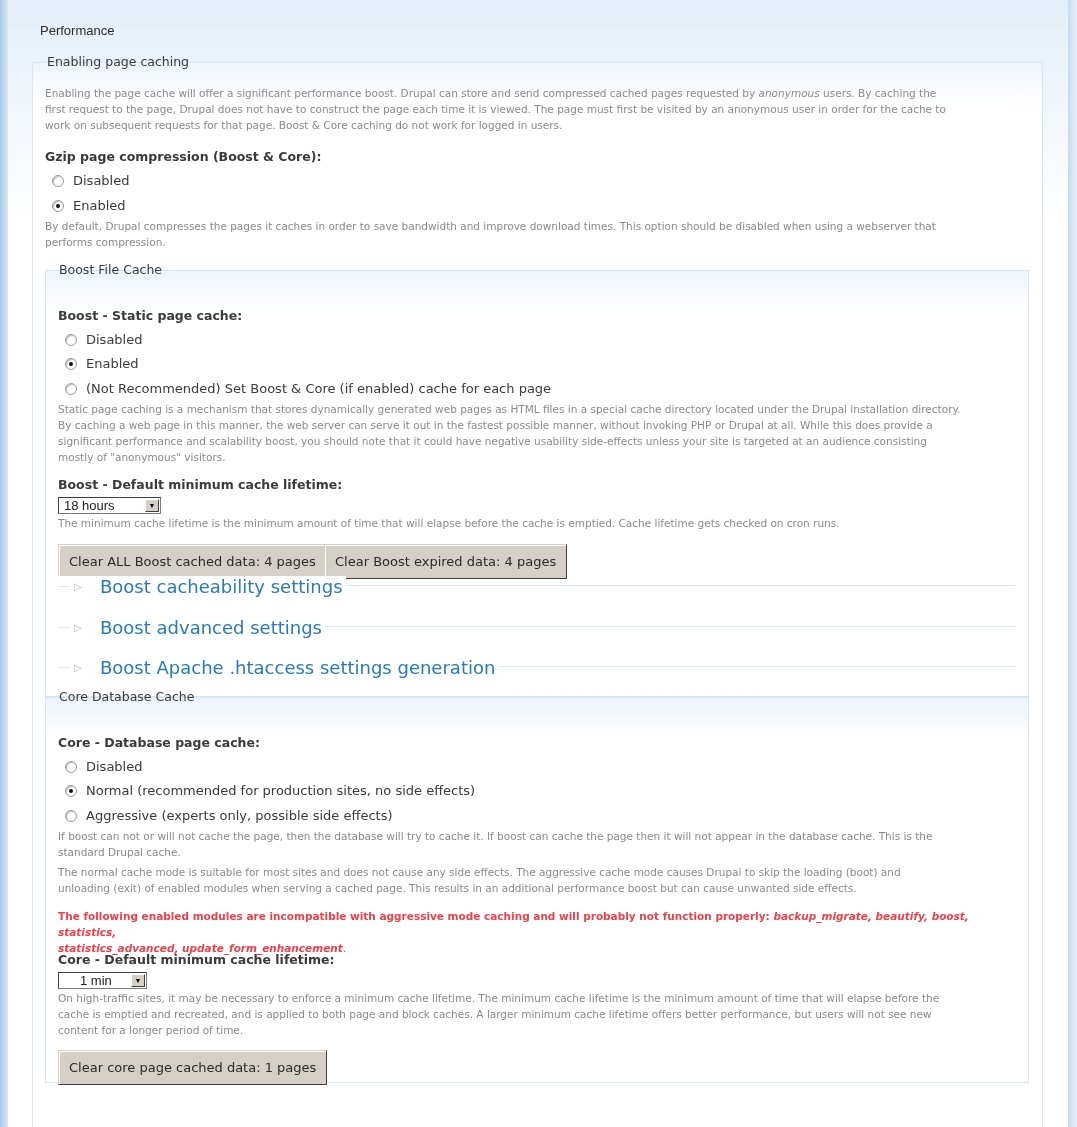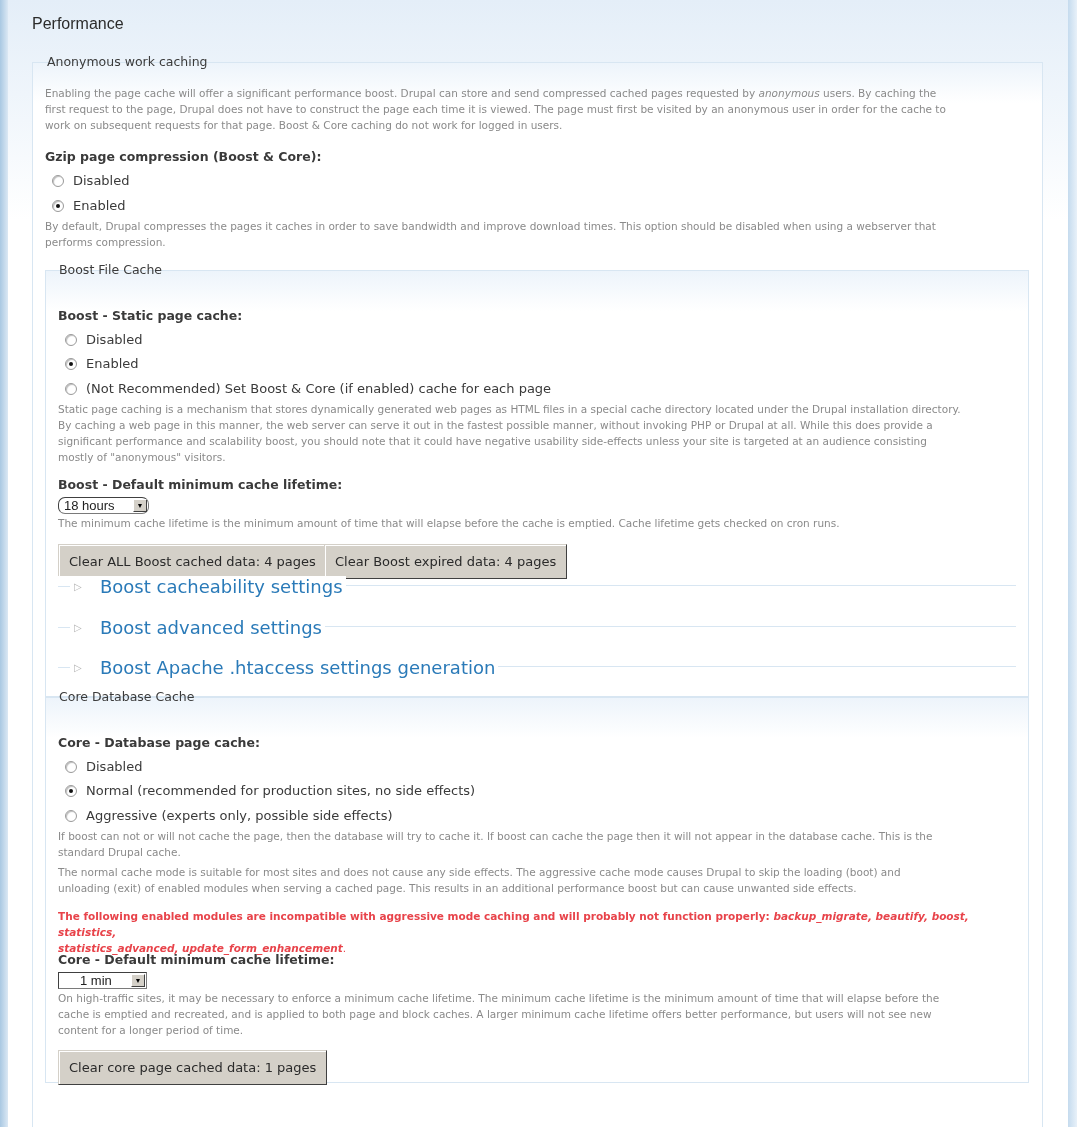--- a/index.html
+++ b/index.html
@@ -15,22 +15,22 @@
   }
   .edge-left {
     position:absolute; left:0; top:0; width:8px; height:1127px;
     background:linear-gradient(to right, #a9c8e2, #dbe8f4);
   }
   .edge-right {
     position:absolute; left:1068px; top:0; width:9px; height:1127px;
     background:linear-gradient(to right, #c5dbee, #e8f1f9);
   }
   .page-title {
-    position:absolute; left:32px; top:15px; margin:0;
-    font-family:"Liberation Sans", sans-serif; font-size:16px; font-weight:normal; color:#2b2b2b;
+    position:absolute; left:32px; top:15px; margin:8px;
+    font-family:"Liberation Sans", sans-serif; font-size:13px; font-weight:normal; color:#2b2b2b;
   }
   fieldset.fs {
     position:absolute; margin:0; padding:0;
     border:1px solid #d8e6f2;
     background:linear-gradient(to bottom, #edf4fb 0px, #ffffff 40px, #ffffff 100%);
   }
   .legend {
     position:absolute; top:-9px; background:transparent; padding:0 3px;
     font-size:12.5px; color:#3b3b3b; white-space:nowrap;
     font-family:"DejaVu Sans", sans-serif;
@@ -82,21 +82,21 @@
 </head>
 <body>
 
 <div class="wrapper">
   <div class="edge-left"></div>
   <div class="edge-right"></div>
 
   <h1 class="page-title">Performance</h1>
 
   <fieldset class="fs" style="left:32px; top:62px; width:1009px; height:1080px;">
-    <div class="legend" style="left:11px;">Anonymous work caching</div>
+    <div class="legend" style="left:11px;">Enabling page caching</div>
 
     <div class="abs desc" style="left:12px; top:22px; width:990px;">
       <div><span>Enabling the page cache will offer a significant performance boost. Drupal can store and send compressed cached pages requested by </span><em>anonymous</em><span> users. By caching the</span></div>
       <div>first request to the page, Drupal does not have to construct the page each time it is viewed. The page must first be visited by an anonymous user in order for the cache to</div>
       <div>work on subsequent requests for that page. Boost &amp; Core caching do not work for logged in users.</div>
     </div>
 
     <div class="abs label-bold" style="left:12px; top:86px;">Gzip page compression (Boost &amp; Core):</div>
 
     <div class="abs radio-row" style="left:19px; top:110px;">
@@ -133,21 +133,21 @@
 
       <div class="abs desc" style="left:12px; top:130px; width:965px;">
         <div>Static page caching is a mechanism that stores dynamically generated web pages as HTML files in a special cache directory located under the Drupal installation directory.</div>
         <div>By caching a web page in this manner, the web server can serve it out in the fastest possible manner, without invoking PHP or Drupal at all. While this does provide a</div>
         <div>significant performance and scalability boost, you should note that it could have negative usability side-effects unless your site is targeted at an audience consisting</div>
         <div>mostly of "anonymous" visitors.</div>
       </div>
 
       <div class="abs label-bold" style="left:12px; top:206px;">Boost - Default minimum cache lifetime:</div>
 
-      <div class="abs select" style="left:12px; top:226px; width:91px;border-radius:7px;">
+      <div class="abs select" style="left:12px; top:226px; width:103px;">
         <span class="val">18 hours</span>
         <span class="arrow">▼</span>
       </div>
 
       <div class="abs desc" style="left:12px; top:244px;">The minimum cache lifetime is the minimum amount of time that will elapse before the cache is emptied. Cache lifetime gets checked on cron runs.</div>
 
       <div class="abs btn" style="left:12px; top:273px;">Clear ALL Boost cached data: 4 pages</div>
       <div class="abs btn" style="left:278px; top:273px;">Clear Boost expired data: 4 pages</div>
 
       <div class="collapsed" style="left:12px; top:314px; width:958px;">

